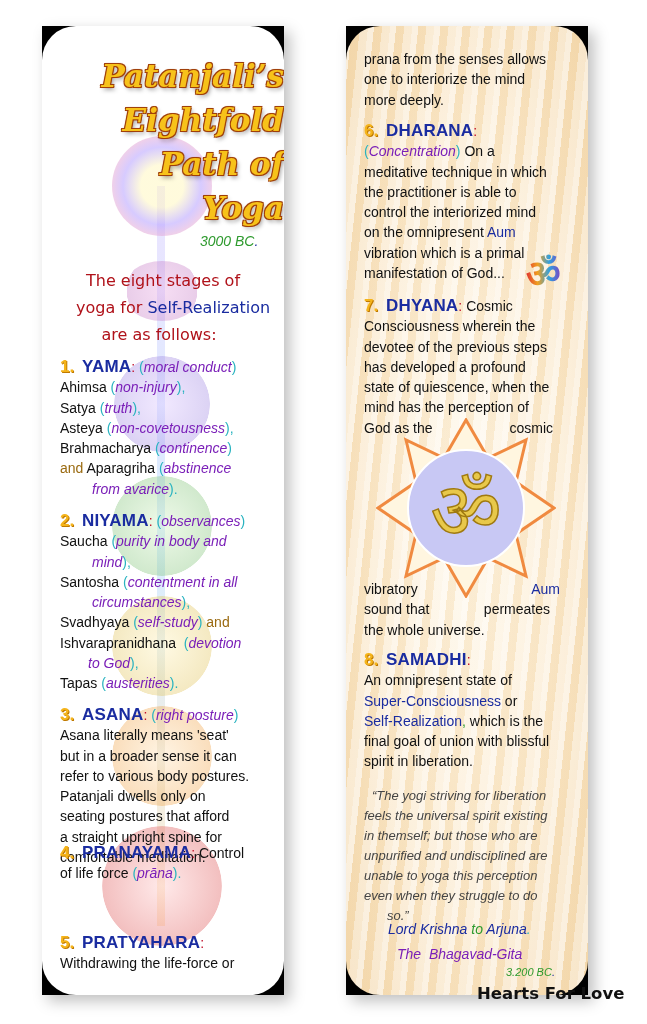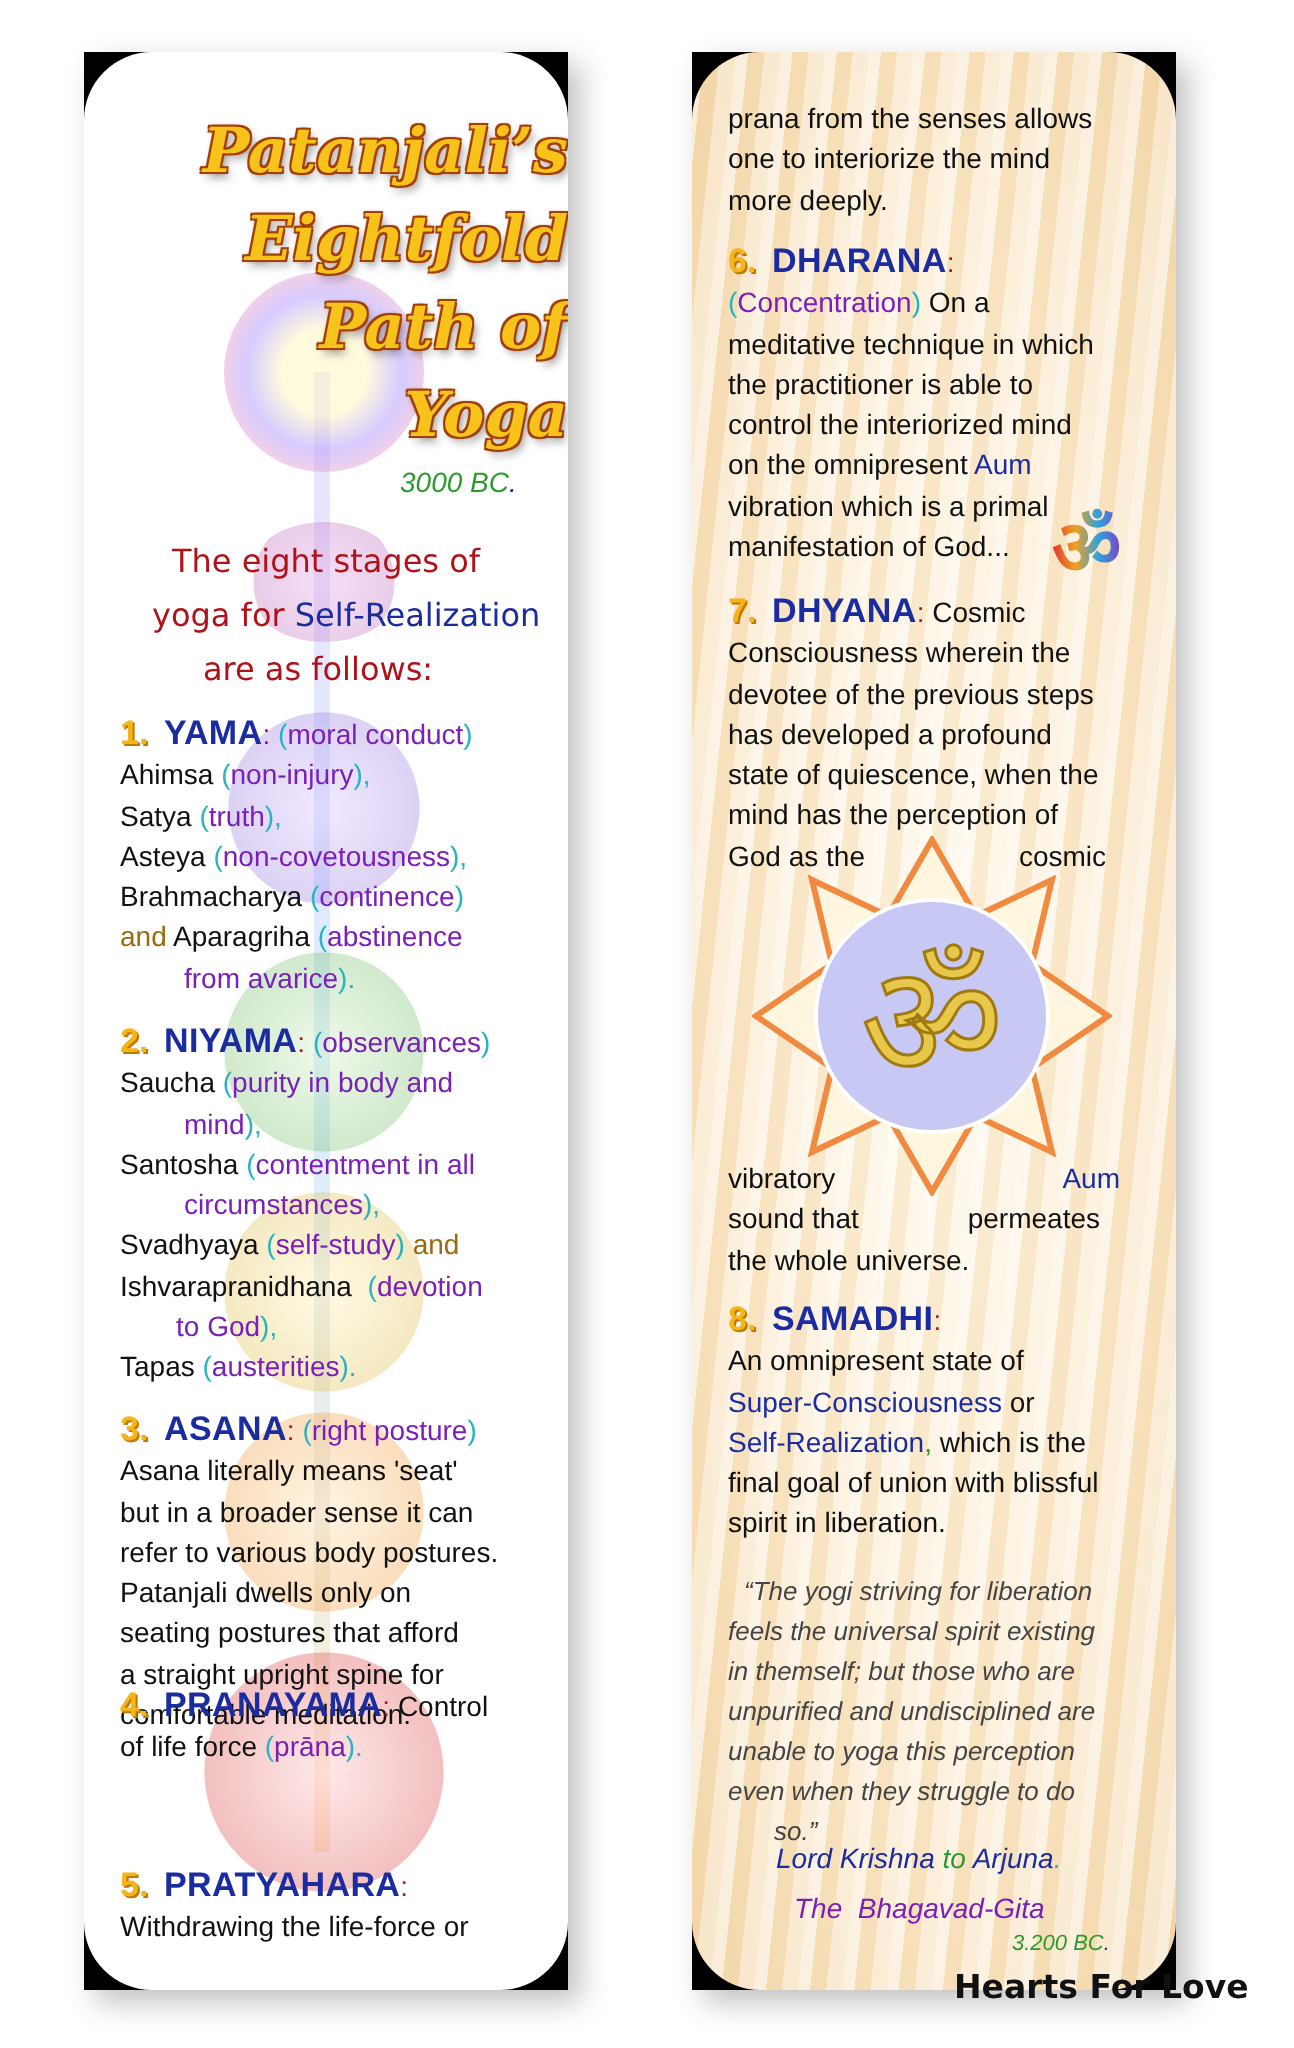--- a/index.html
+++ b/index.html
@@ -11,21 +11,21 @@
   #right{left:346px;}
   #right .inner{background:
      repeating-linear-gradient(96deg, rgba(255,255,255,0.55) 0 6px, rgba(240,210,160,0.25) 6px 14px, rgba(255,255,255,0.35) 14px 22px),
      radial-gradient(ellipse at 50% 50%, #fff8ea 0%, #fbe9cc 55%, #f3d7ab 100%);}
   .title{position:absolute;left:0;right:0;text-align:right;font-family:"DejaVu Serif",serif;font-style:italic;font-weight:bold;color:#f7c21a;font-size:31px;line-height:44px;text-shadow:0 0 2px #a0400a,1px 1px 0 #a0400a,-1px -1px 0 #a0400a,1px -1px 0 #a0400a,-1px 1px 0 #a0400a,2px 3px 4px rgba(0,0,0,0.35);}
   .deco-stem{position:absolute;left:115px;top:160px;width:8px;height:740px;background:linear-gradient(#e2d8ff,#cbe6ff,#ffe7c0);opacity:0.7;}
   .chakra{position:absolute;border-radius:50%;opacity:0.35;}
   .txt{position:absolute;left:18px;right:10px;font-size:14px;line-height:20.3px;color:#111;}
   .intro{position:absolute;left:0;right:0;text-align:center;font-family:"DejaVu Sans",sans-serif;font-size:16px;line-height:27px;color:#b0121a;}
   .blue{color:#1a2ca0;}
-  .purple{color:#7a1fb8;margin-top:36px;}
+  .purple{color:#7a1fb8;font-style:italic;margin-top:36px;}
   .cyan{color:#29b3c0;}
   .brown{color:#9a6a10;text-align:center;}
   .green{color:#2e9a2e;}
   .num{color:#f5b41a;font-weight:bold;font-size:17px;text-shadow:1px 1px 0 #c07a00;}
   .head{color:#1a2ca0;font-weight:bold;font-size:17px;letter-spacing:0.2px;}
   .colon{color:#c0102a;}
   .ind{padding-left:32px;display:block;}
   .quote{font-style:italic;color:#444;}
   .om-big{position:absolute;left:58px;top:405px;width:180px;height:180px;}
   .footer{position:absolute;left:477px;top:984px;font-family:"DejaVu Sans",sans-serif;font-size:16.5px;font-weight:bold;color:#111;}

